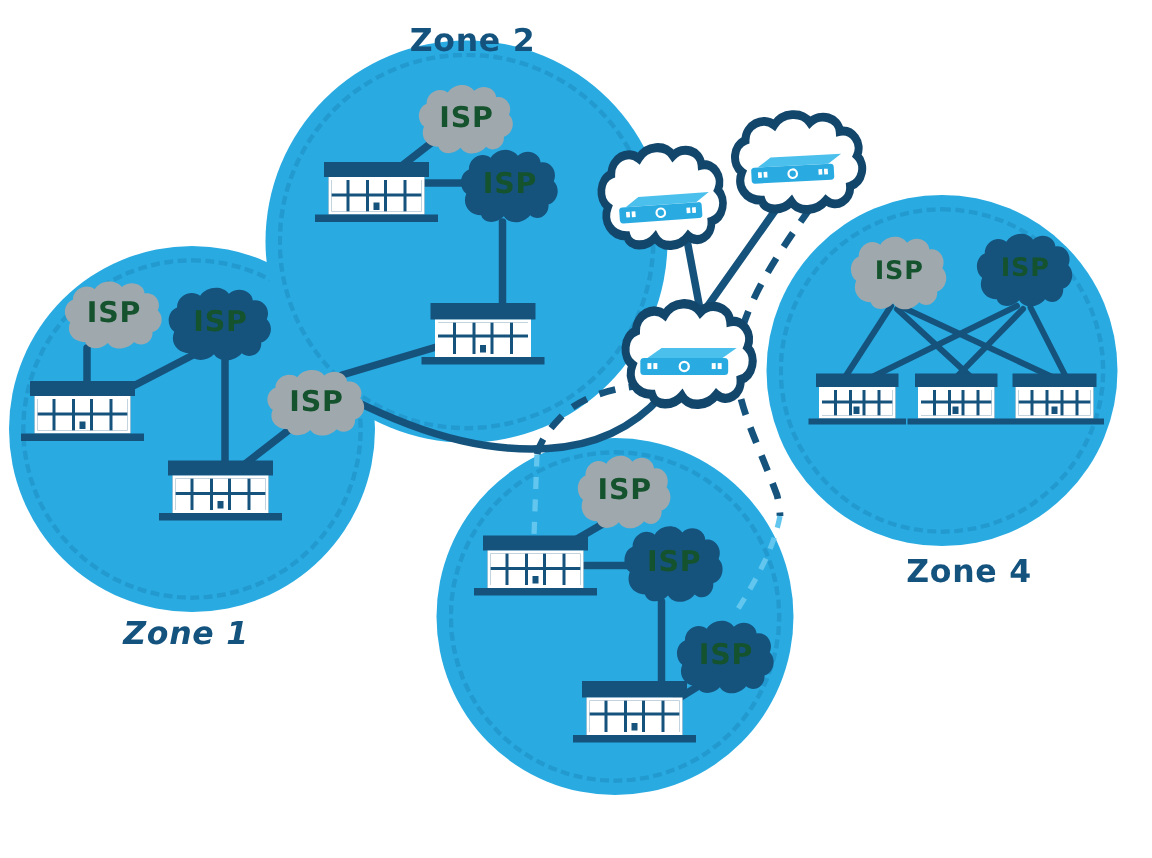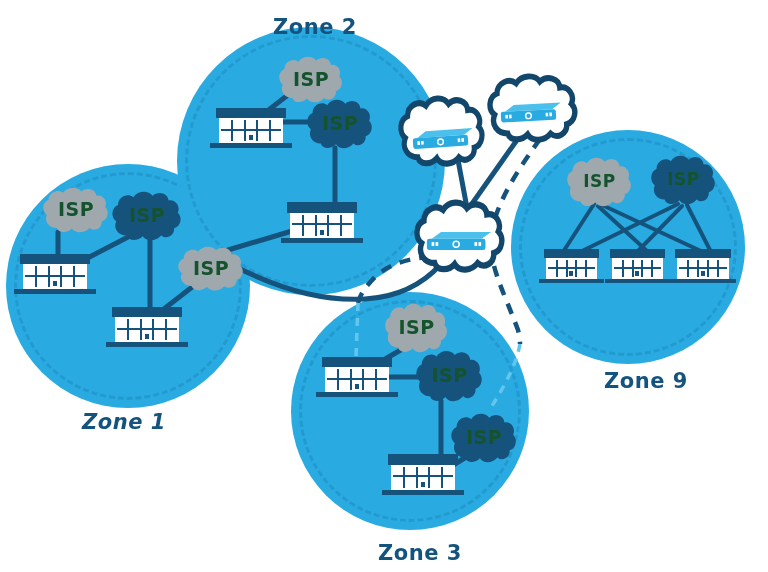--- a/index.html
+++ b/index.html
@@ -389,16 +389,15 @@
             <div class="cell"></div>
             <div class="cell"></div>
           </div>
         </div>
       </div>
     <div class="b-base"></div>
   </div>
 
   <div class="zone-label" id="zone1-label">Zone 1</div>
   <div class="zone-label" id="zone2-label">Zone 2</div>
-  <div class="zone-label" id="zone3-label">Zone 3</div>
-  <div class="zone-label" id="zone4-label">Zone 9</div>
+  <div class="zone-label" id="zone4-label">Zone 4</div>
 
 </div>
 
 </body></html>

